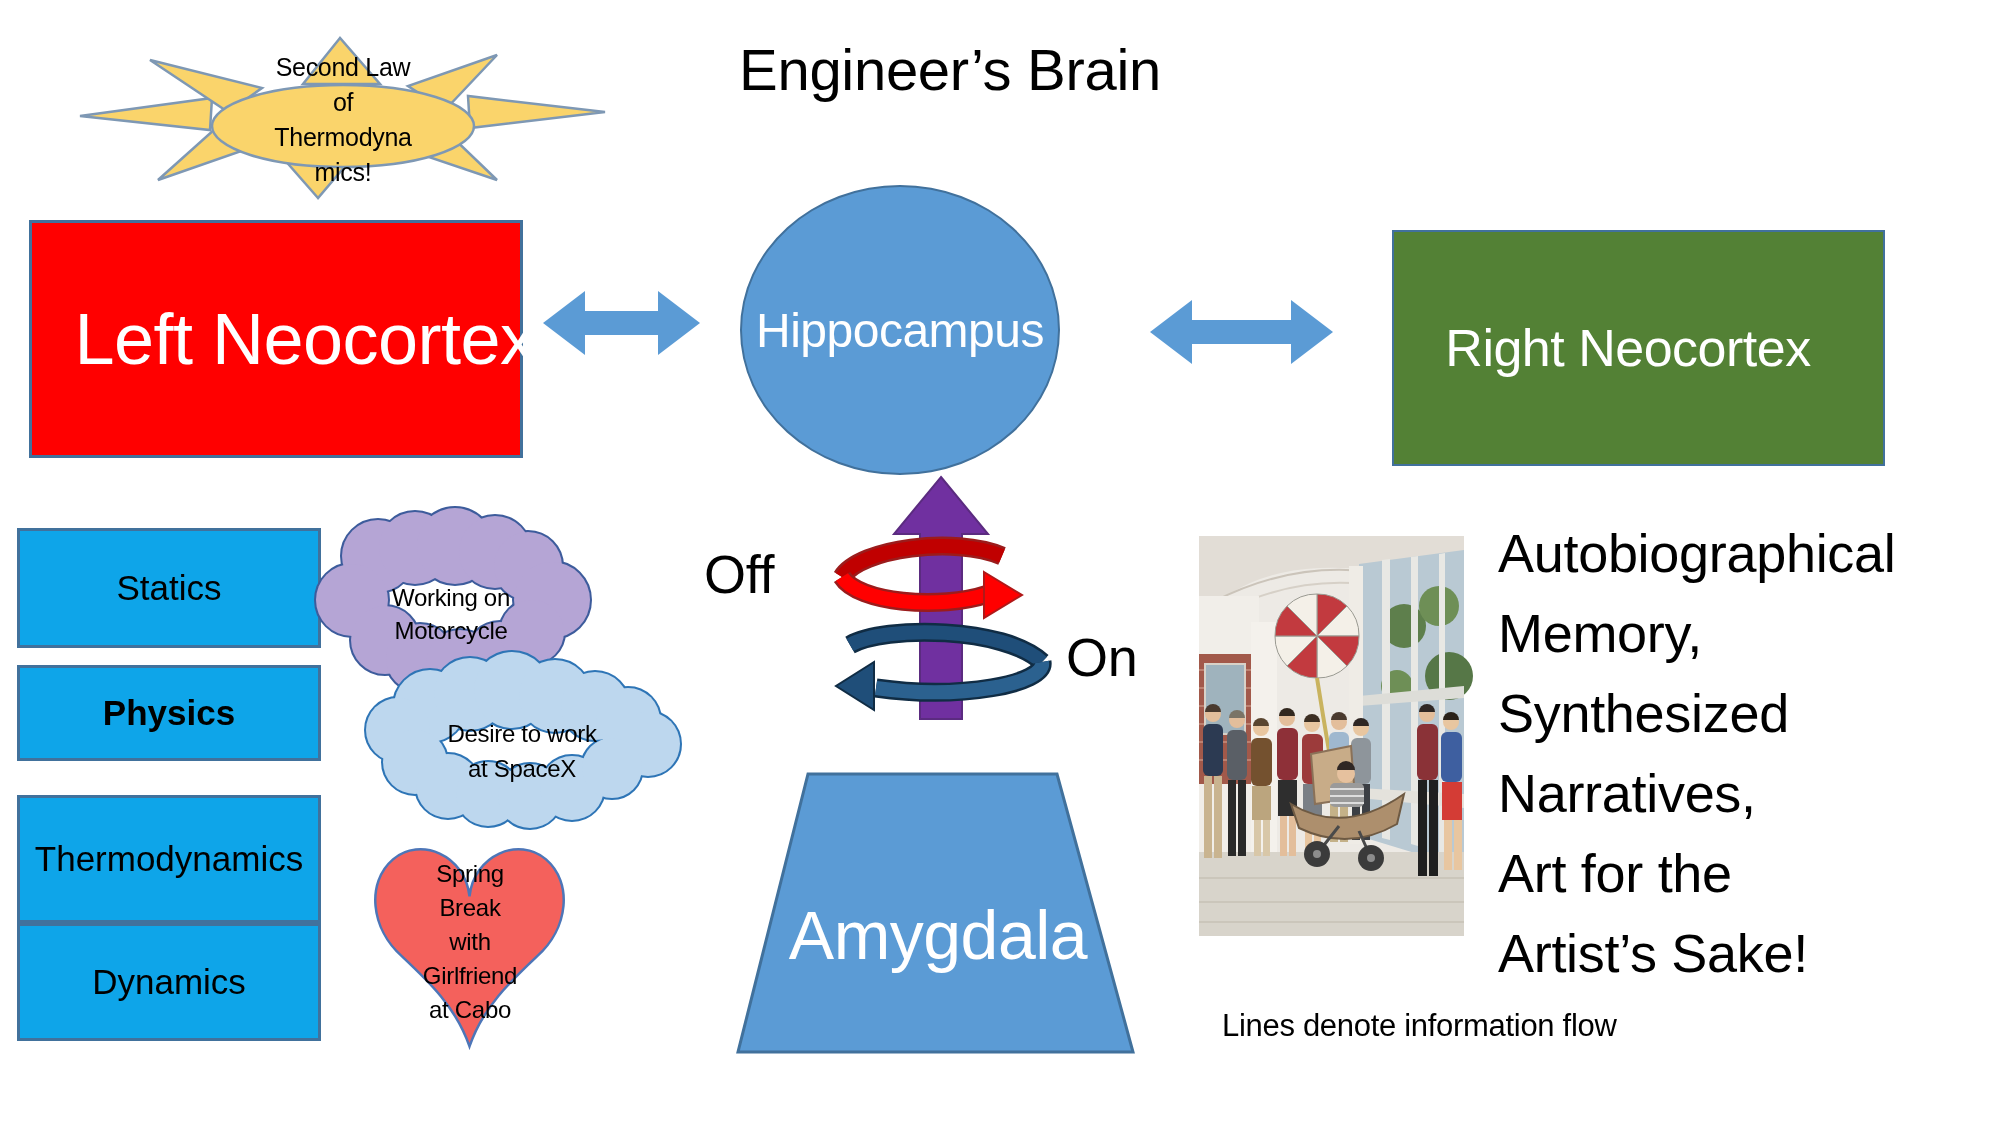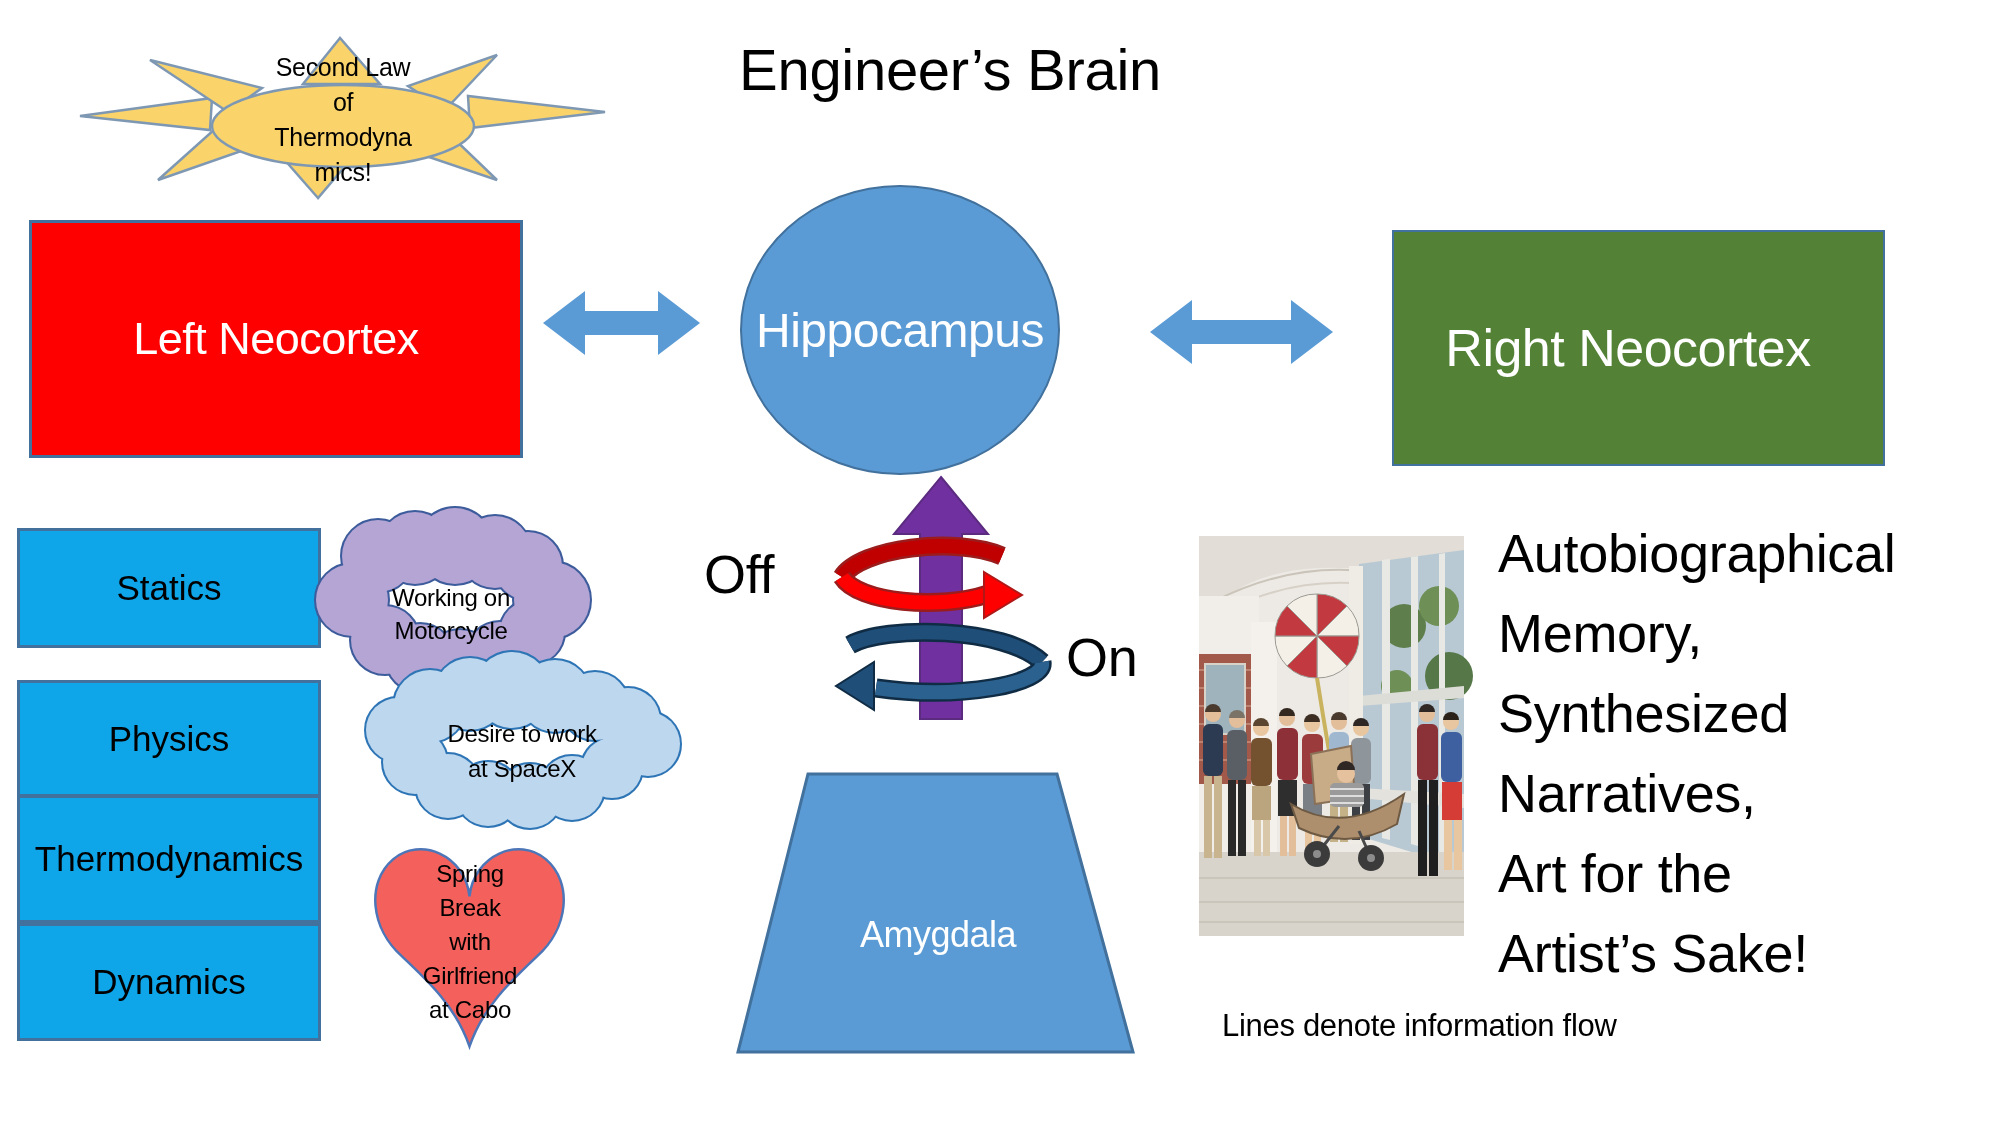--- a/index.html
+++ b/index.html
@@ -25,21 +25,21 @@
 
 <div id="slide">
 
   <div class="shape-box" style="left:29px;top:220px;width:494px;height:238px;background:#FF0000;"></div>
   <div class="shape-box" style="left:1392px;top:230px;width:493px;height:236px;background:#538135;border-width:2px;"></div>
   <div class="shape-box" style="left:740px;top:185px;width:320px;height:290px;background:#5B9BD5;border-width:2px;border-radius:50%;"></div>
 
   <div class="course-box" style="top:528px;height:120px;">
     <span>Statics</span>
     </div>
-  <div class="course-box" style="top:680px;height:117px;">
+  <div class="course-box" style="top:665px;height:96px;font-weight:bold;">
     <span>Physics</span>
     </div>
   <div class="course-box" style="top:795px;height:128px;">
     <span>Thermodynamics</span>
     </div>
   <div class="course-box" style="top:923px;height:118px;">
     <span>Dynamics</span>
     </div>
 
   <svg id="decor" width="2000" height="1125" viewBox="0 0 2000 1125">
@@ -257,24 +257,24 @@
 
   <div class="t center" style="left:640px;top:36px;width:620px;font-size:58px;">Engineer’s Brain</div>
 
   <div class="t center" style="left:235px;top:50px;width:216px;font-size:25px;line-height:35px;">
     <div>Second Law</div>
     <div>of</div>
     <div>Thermodyna</div>
     <div>mics!</div>
   </div>
 
-  <div class="fill-label" style="left:29px;top:220px;width:494px;height:238px;font-size:45px;">Left Neocortex</div>
+  <div class="fill-label" style="left:29px;top:220px;width:494px;height:238px;font-size:72px;padding-left:29px;">Left Neocortex</div>
   <div class="fill-label" style="left:1392px;top:230px;width:472px;height:236px;font-size:52px;">Right Neocortex</div>
   <div class="fill-label" style="left:740px;top:185px;width:320px;height:290px;font-size:48px;">Hippocampus</div>
-  <div class="fill-label" style="left:788px;top:880px;width:300px;height:110px;font-size:36px;">Amygdala</div>
+  <div class="fill-label" style="left:788px;top:880px;width:300px;height:110px;font-size:68px;">Amygdala</div>
 
   <div class="t" style="left:704px;top:543px;font-size:54px;">Off</div>
   <div class="t" style="left:1066px;top:626px;font-size:54px;">On</div>
 
   <div class="t center" style="left:391px;top:716px;width:262px;font-size:24px;line-height:35px;">
     <div>Desire to work</div>
     <div>at SpaceX</div>
   </div>
   <div class="t center" style="left:330px;top:581px;width:242px;font-size:24px;line-height:33px;">
     <div>Working on</div>

